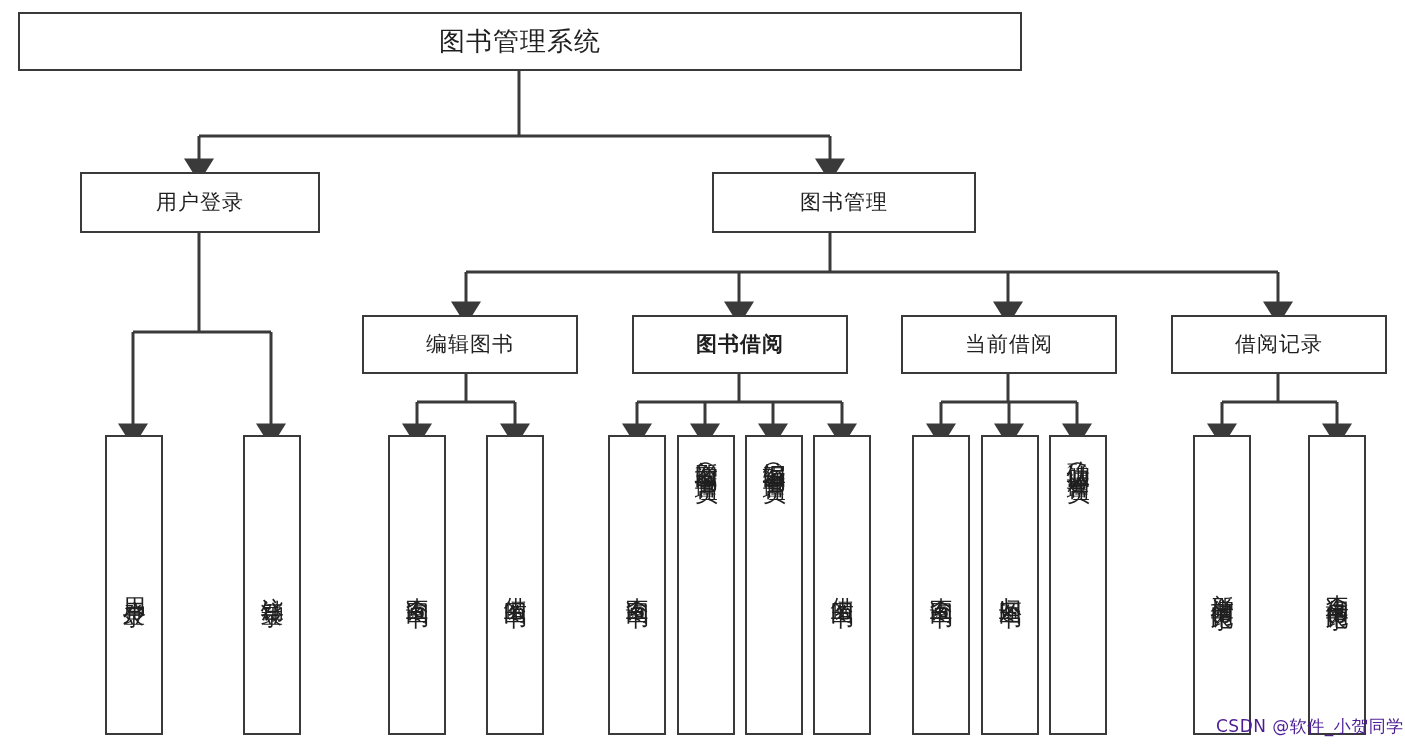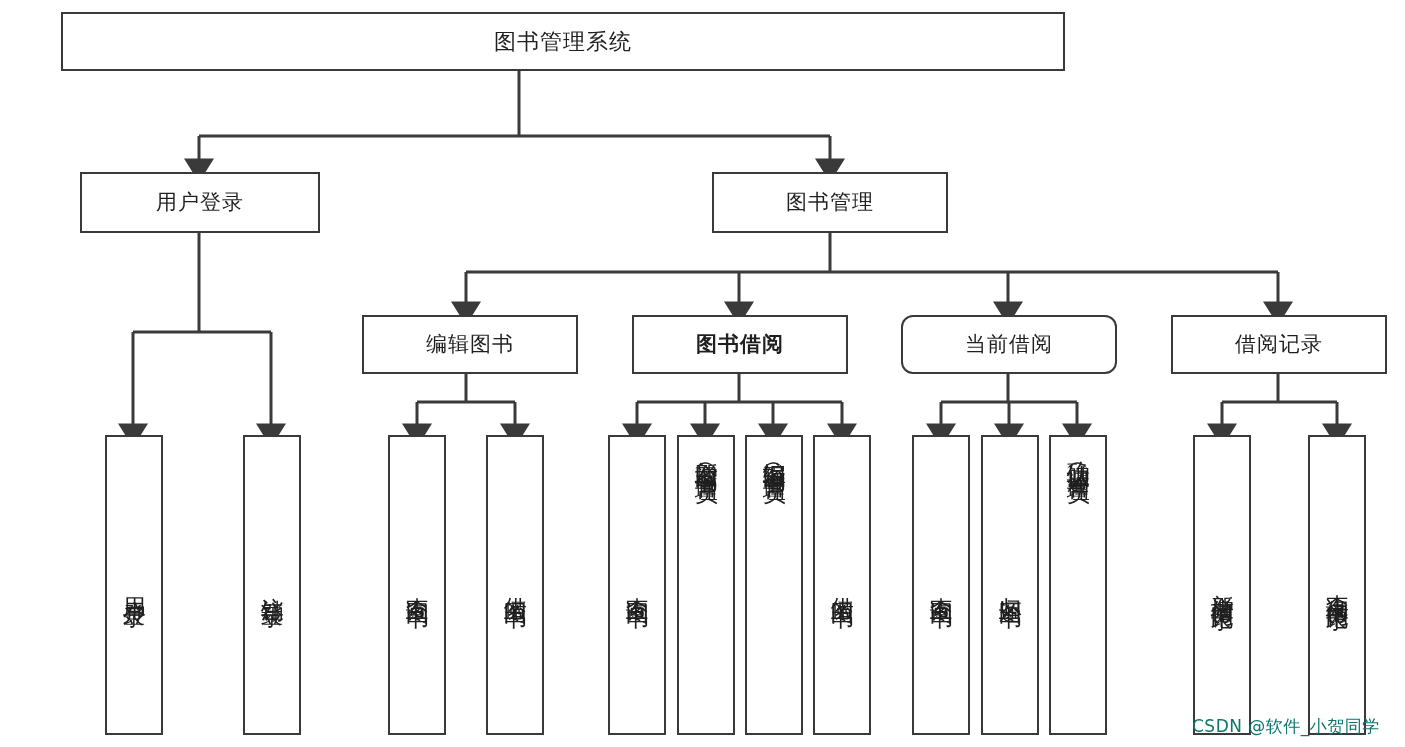--- a/index.html
+++ b/index.html
@@ -36,45 +36,45 @@
     justify-content: center;
     color: #1f1f1f;
     text-align: center;
   }
   .node-h {
     font-size: 21px;
     letter-spacing: 1px;
     line-height: 1.2;
   }
   .node-root {
-    font-size: 22px;
+    font-size: 26px;
     letter-spacing: 1px;
-    margin-left: 43px;
   }
   .node-v {
     writing-mode: vertical-rl;
     text-orientation: upright;
     font-size: 23px;
     line-height: 1.28;
     letter-spacing: 3px;
     padding: 6px 0;
     align-items: center;
     justify-content: center;
     white-space: normal;
   }
   .node-v.align-top {
     justify-content: flex-start;
   }
   .watermark {
     position: absolute;
     font-size: 17px;
-    color: #0f766e;
+    color: #4c1d95;
     letter-spacing: 0.5px;
     white-space: nowrap;
     user-select: none;
+    margin-left: 24px;
   }
 </style>
 </head>
 <body>
 
 <div id="diagram-root">
 
   <svg id="edges-layer" viewBox="0 0 1405 747" width="1405" height="747" xmlns="http://www.w3.org/2000/svg">
     <defs>
       <marker id="arrowhead" markerWidth="9" markerHeight="10" refX="1.2" refY="5" orient="auto" markerUnits="strokeWidth">
@@ -121,25 +121,25 @@
       <path d="M 1278 374 L 1278 402"></path>
       <path d="M 1222 402 L 1337 402"></path>
       <path d="M 1222 402 L 1222 427" marker-end="url(#arrowhead)"></path>
       <path d="M 1337 402 L 1337 427" marker-end="url(#arrowhead)"></path>
     </g>
   </svg>
 
   <div class="node node-root" style="left:18px; top:12px; width:1004px; height:59px;">图书管理系统</div>
 
   <div class="node node-h" style="left:80px; top:172px; width:240px; height:61px;">用户登录</div>
-  <div class="node node-h" style="left:712px; top:172px; width:236px; height:61px;">图书管理</div>
+  <div class="node node-h" style="left:712px; top:172px; width:264px; height:61px;">图书管理</div>
 
   <div class="node node-h" style="left:362px; top:315px; width:216px; height:59px;">编辑图书</div>
   <div class="node node-h" style="left:632px; top:315px; width:216px; height:59px;font-weight:bold;">图书借阅</div>
-  <div class="node node-h" style="left:901px; top:315px; width:216px; height:59px;border-radius:12px;">当前借阅</div>
+  <div class="node node-h" style="left:901px; top:315px; width:216px; height:59px;">当前借阅</div>
   <div class="node node-h" style="left:1171px; top:315px; width:216px; height:59px;">借阅记录</div>
 
   <div class="node node-v" style="left:105px; top:435px; width:58px; height:300px;">用户登录</div>
   <div class="node node-v" style="left:243px; top:435px; width:58px; height:300px;">注销登录</div>
 
   <div class="node node-v" style="left:388px; top:435px; width:58px; height:300px;">查询图书</div>
   <div class="node node-v" style="left:486px; top:435px; width:58px; height:300px;">借阅图书</div>
 
   <div class="node node-v" style="left:608px; top:435px; width:58px; height:300px;">查询图书</div>
   <div class="node node-v align-top" style="left:677px; top:435px; width:58px; height:300px;">新增图书（管理员）</div>

